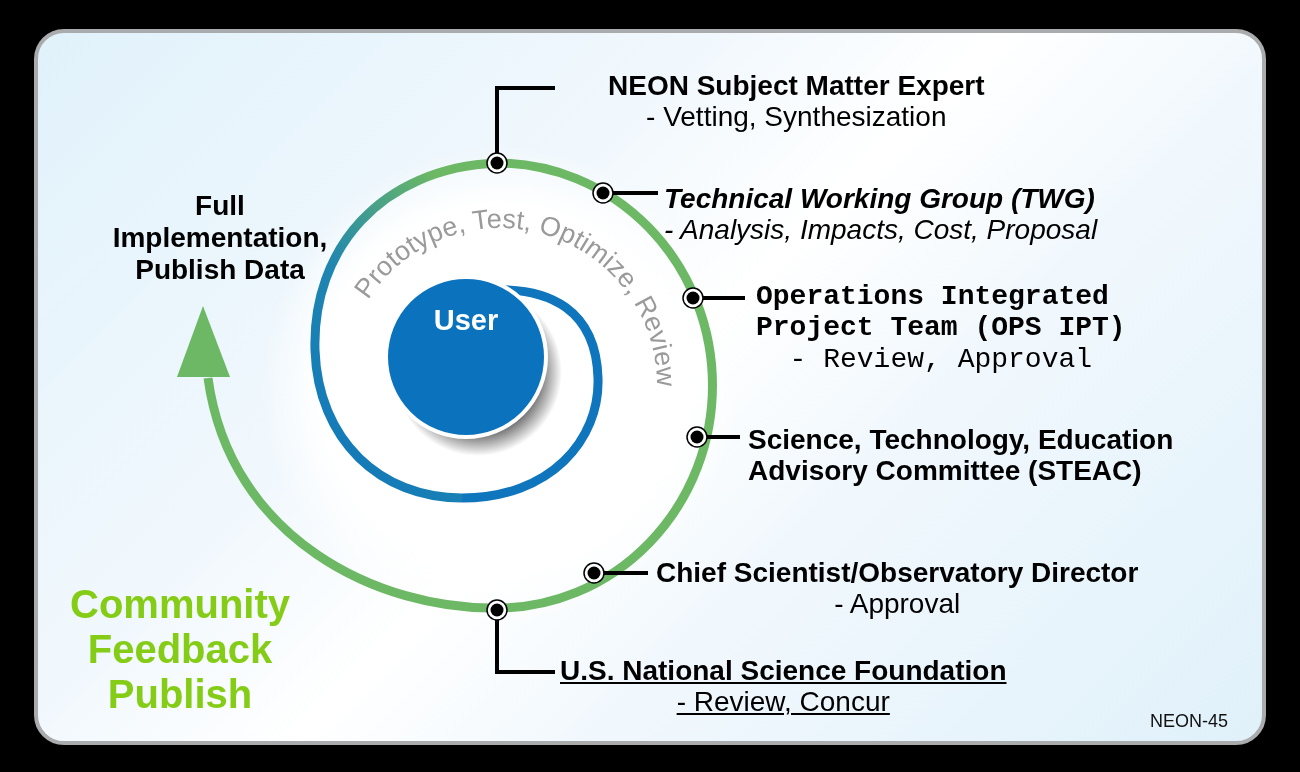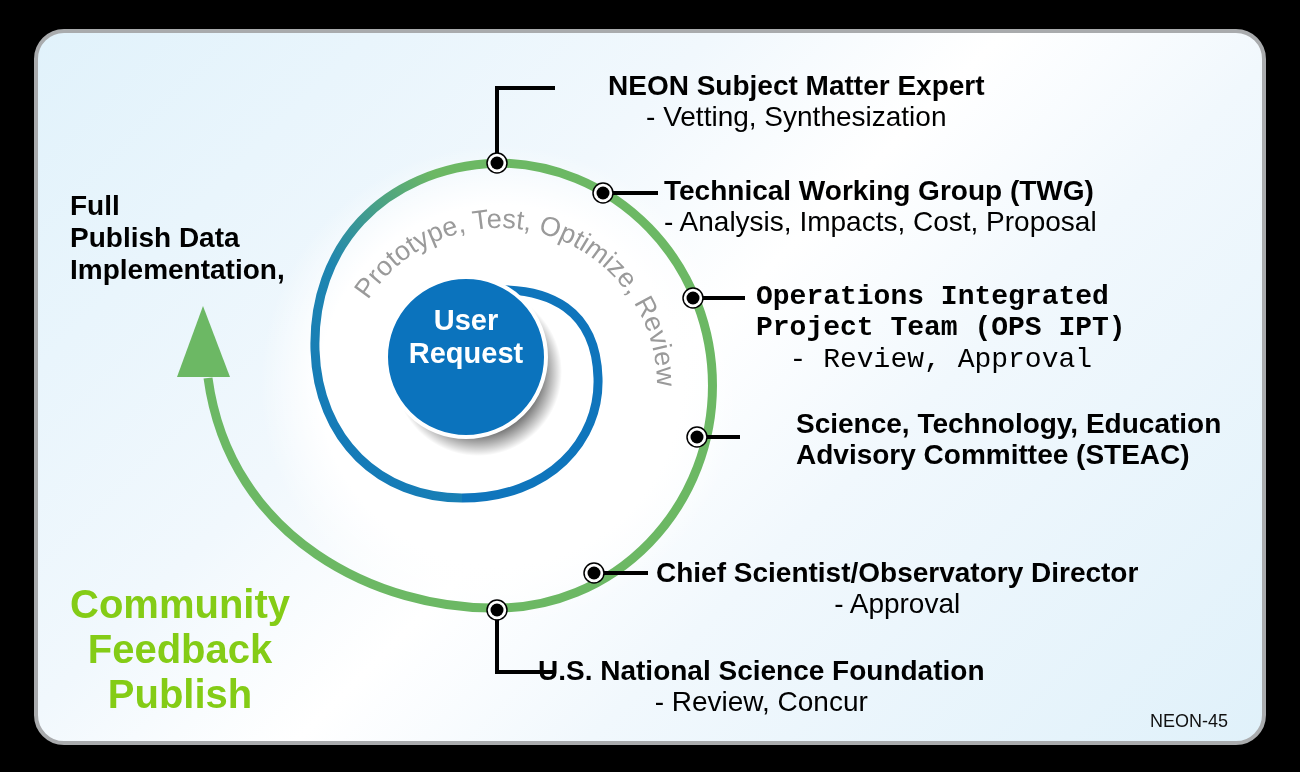--- a/index.html
+++ b/index.html
@@ -7,21 +7,21 @@
   .panel {
     position:absolute; left:34px; top:29px; width:1224px; height:708px;
     border:4px solid #a9abad; border-radius:30px;
     background: linear-gradient(135deg, #e1f2fb 0%, #f1f8fd 35%, #ffffff 50%, #f1f8fd 65%, #e0f1fa 100%);
     overflow:hidden;
   }
   svg.diagram { position:absolute; left:0; top:0; width:1300px; height:772px; }
   .lbl { position:absolute; color:#000; white-space:nowrap; line-height:1.12; }
   .lbl .t { font-weight:bold; font-size:28px; display:block; }
   .lbl .s { font-size:28px; display:block;text-align:center; }
-  .full { position:absolute; left:70px; top:190px; width:300px; text-align:left; font-weight:bold; font-size:28px; line-height:1.15; color:#000; }
+  .full { position:absolute; left:70px; top:190px; width:300px; text-align:center; font-weight:bold; font-size:28px; line-height:1.15; color:#000; }
   .cfp { position:absolute; left:40px; top:582px; width:280px; text-align:center; font-weight:bold; font-size:40px; line-height:1.13; color:#84cc16; }
   .user { position:absolute; left:386px; top:304px; width:160px; text-align:center; font-weight:bold; font-size:29px; line-height:1.15; color:#fff; }
   .neon-code { position:absolute; left:1148px; top:738px; font-size:18px; color:#111; }
 </style>
 </head>
 <body>
 
 <div class="panel"></div>
 
 <svg class="diagram" viewBox="0 0 1300 772">
@@ -92,54 +92,53 @@
       </g>
     <g>
         <circle cx="497" cy="610" r="10" fill="#fff" stroke="#000" stroke-width="1.5"></circle>
         <circle cx="497" cy="610" r="6.5" fill="#000"></circle>
       </g>
   </g>
 </svg>
 
 <div class="user">
   <span style="display:block">User</span>
-  <span style="display:block">Request</span>
 </div>
 
 <div class="full">
   <span style="display:block">Full</span>
+  <span style="display:block">Implementation,</span>
   <span style="display:block">Publish Data</span>
-  <span style="display:block">Implementation,</span>
 </div>
 
 <div class="cfp">
   <span style="display:block">Community</span>
   <span style="display:block">Feedback</span>
   <span style="display:block">Publish</span>
 </div>
 
 <div class="lbl" style="left:563px; top:70px;margin-left:45px;">
   <span class="t">NEON Subject Matter Expert</span>
   <span class="s">- Vetting, Synthesization</span>
 </div>
-<div class="lbl" style="left:664px; top:175px;">
+<div class="lbl" style="left:664px; top:183px;font-style:italic;">
   <span class="t">Technical Working Group (TWG)</span>
   <span class="s">- Analysis, Impacts, Cost, Proposal</span>
 </div>
 <div class="lbl" style="left:756px; top:281px;font-family:Liberation Mono, monospace;">
   <span class="t">Operations Integrated</span>
   <span class="t">Project Team (OPS IPT)</span>
   <span class="s">- Review, Approval</span>
 </div>
-<div class="lbl" style="left:748px; top:408px;margin-left:48px;">
+<div class="lbl" style="left:748px; top:424px;">
   <span class="t">Science, Technology, Education</span>
   <span class="t">Advisory Committee (STEAC)</span>
 </div>
 <div class="lbl" style="left:656px; top:557px;">
   <span class="t">Chief Scientist/Observatory Director</span>
   <span class="s">- Approval</span>
 </div>
-<div class="lbl" style="left:538px; top:655px;">
+<div class="lbl" style="left:560px; top:655px;text-decoration:underline;">
   <span class="t">U.S. National Science Foundation</span>
   <span class="s">- Review, Concur</span>
 </div>
 
 <div class="neon-code" style="top:711px; left:1150px;">NEON-45</div>
 
 </body></html>

